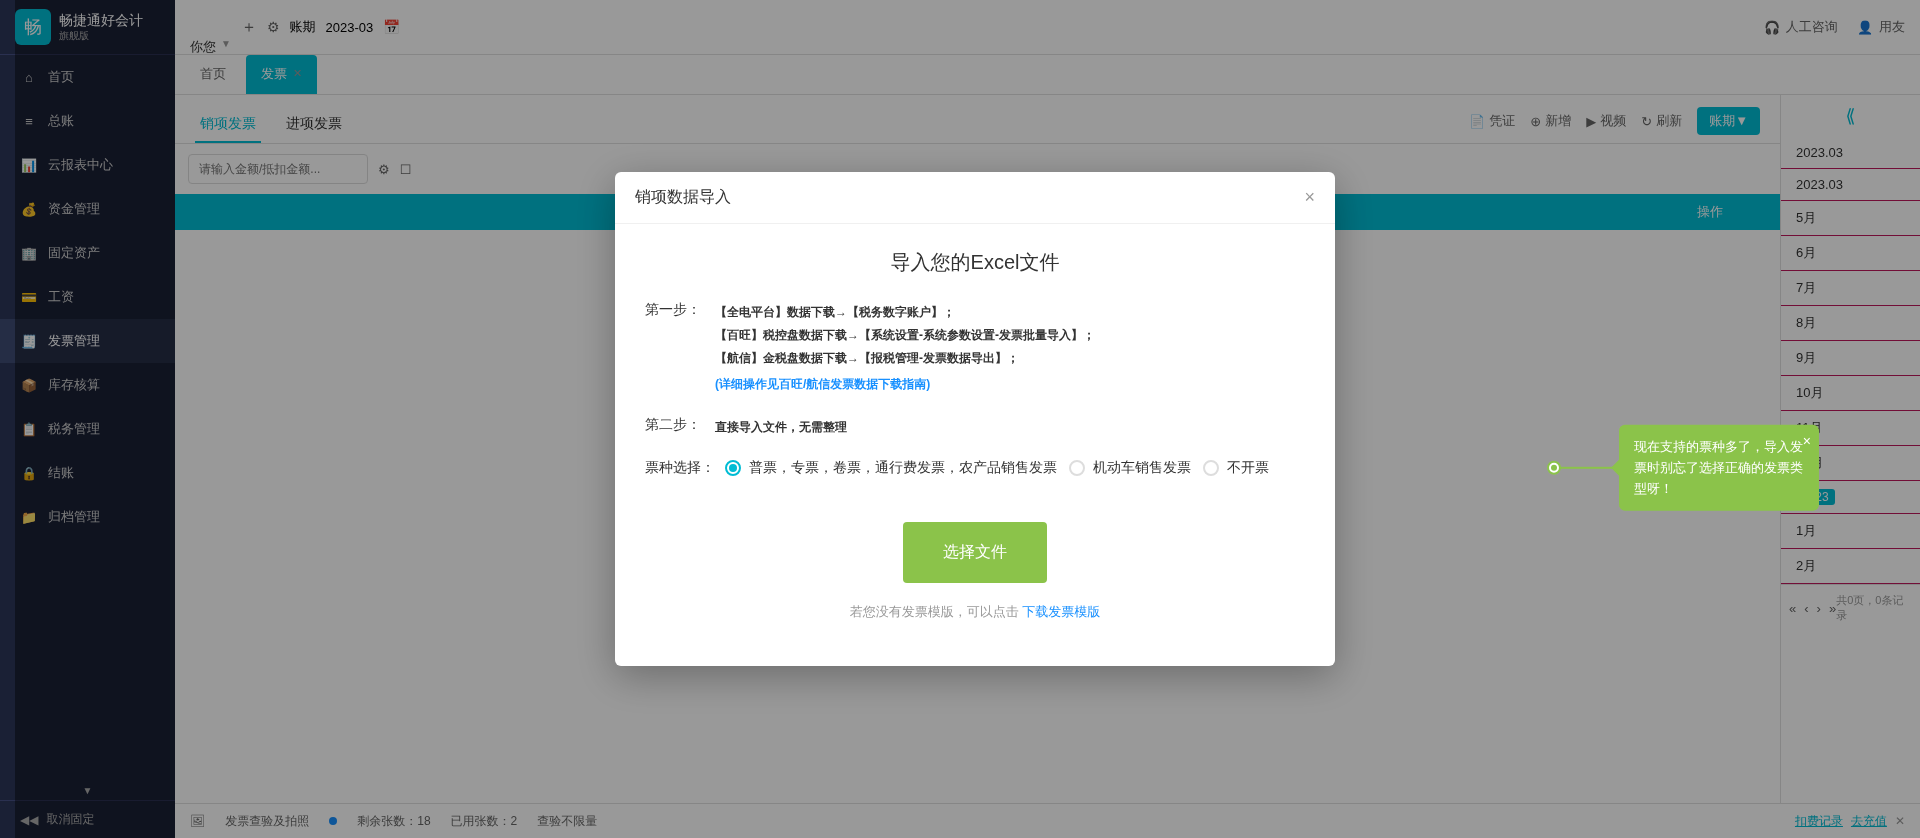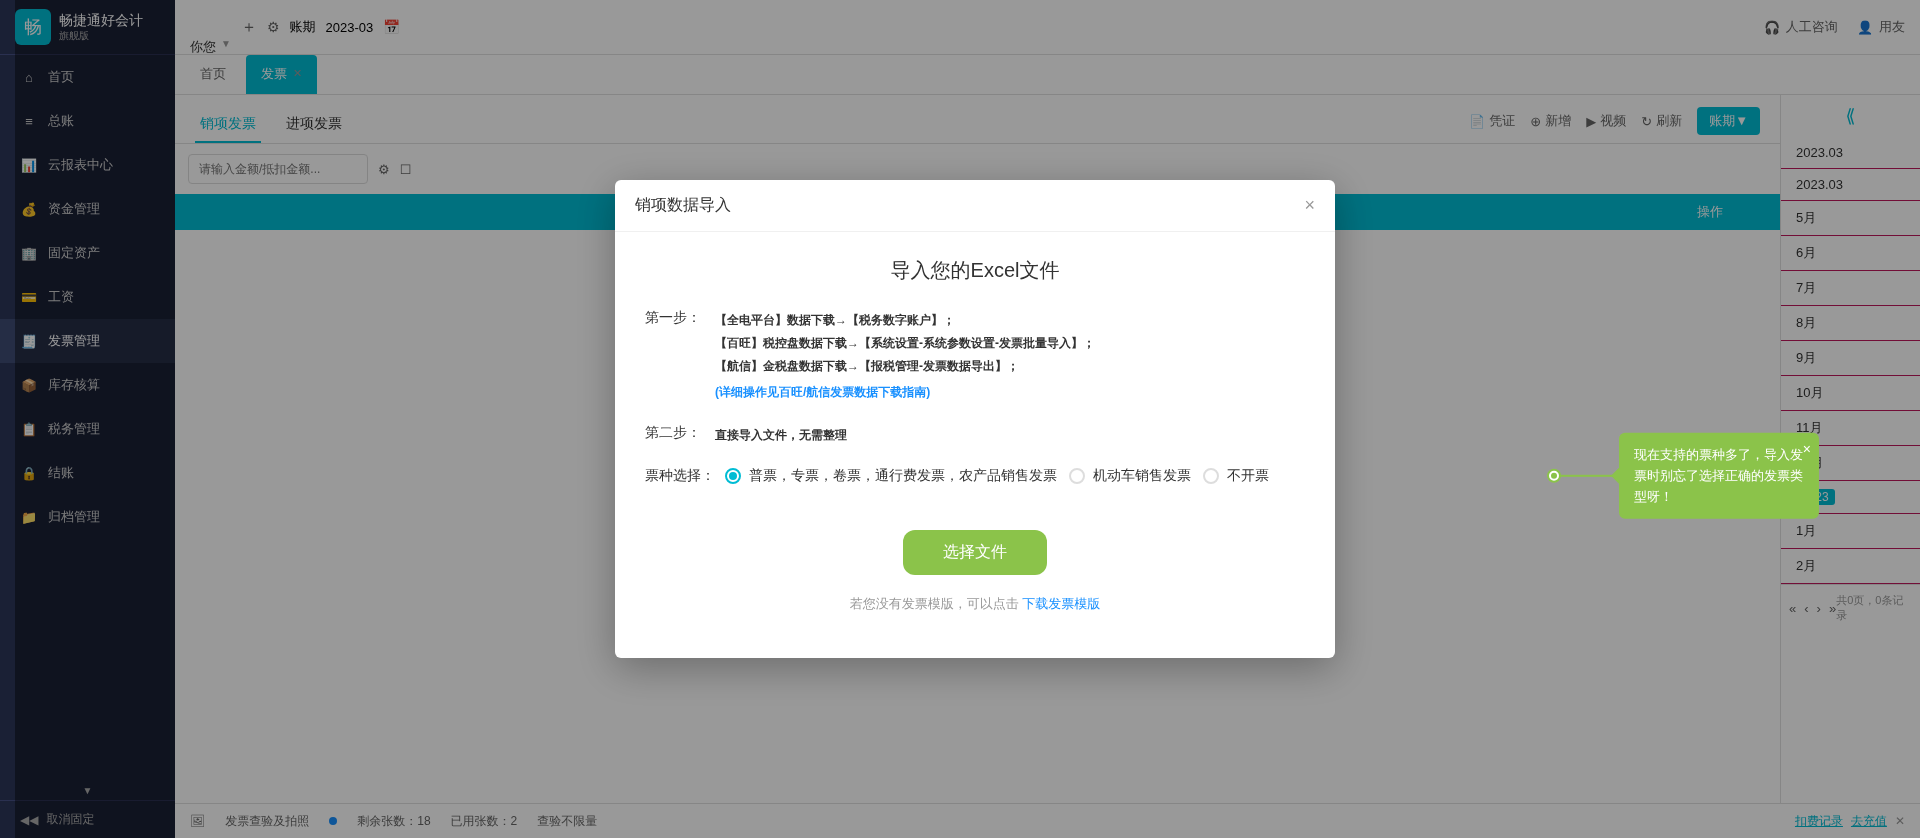--- a/index.html
+++ b/index.html
@@ -87,21 +87,21 @@
     .step-row { display: flex; gap: 10px; }
     .step-label { font-size: 14px; color: #333; white-space: nowrap; font-weight: 500; min-width: 60px; }
     .step-content { font-size: 12px; color: #333; line-height: 1.9; font-weight: bold; }
     .step-link { color: #1890ff; cursor: pointer; }
     .radio-group { display: flex; flex-direction: row; gap: 12px; margin-bottom: 25px; }
     .radio-row { display: flex; align-items: center; gap: 8px; font-size: 14px; color: #333; }
     .radio-circle { width: 16px; height: 16px; border-radius: 50%; border: 2px solid #ddd; display: flex; align-items: center; justify-content: center; cursor: pointer; flex-shrink: 0; }
     .radio-circle.checked { border-color: #00bcd4; }
     .radio-inner { width: 8px; height: 8px; border-radius: 50%; background: #00bcd4; }
     .modal-btn-row { display: flex; justify-content: center; margin-bottom: 20px; }
-    .select-file-btn { background: #8bc34a; color: #fff; border: none; padding: 12px 40px; border-radius: 12px; font-size: 16px; cursor: pointer; }
+    .select-file-btn { background: #8bc34a; color: #fff; border: none; padding: 20px 40px; border-radius: 4px; font-size: 16px; cursor: pointer; }
     .modal-footer { text-align: center; font-size: 13px; color: #999; padding-bottom: 20px; }
     .modal-footer-link { color: #1890ff; cursor: pointer; }
 
     
     .tooltip-bubble { position: absolute; right: -220px; top: 50%; transform: translateY(-50%); background: #8bc34a; color: #fff; padding: 12px 15px; border-radius: 6px; font-size: 13px; line-height: 1.6; width: 200px; z-index: 200; }
     .tooltip-bubble::before { content: ''; position: absolute; left: -8px; top: 50%; transform: translateY(-50%); border-top: 8px solid transparent; border-bottom: 8px solid transparent; border-right: 8px solid #8bc34a; }
     .tooltip-close { position: absolute; top: 5px; right: 8px; cursor: pointer; font-size: 14px; color: #fff; }
 
     
     .table-header { display: flex; background: #00bcd4; height: 36px; align-items: center; padding: 0 20px; }

